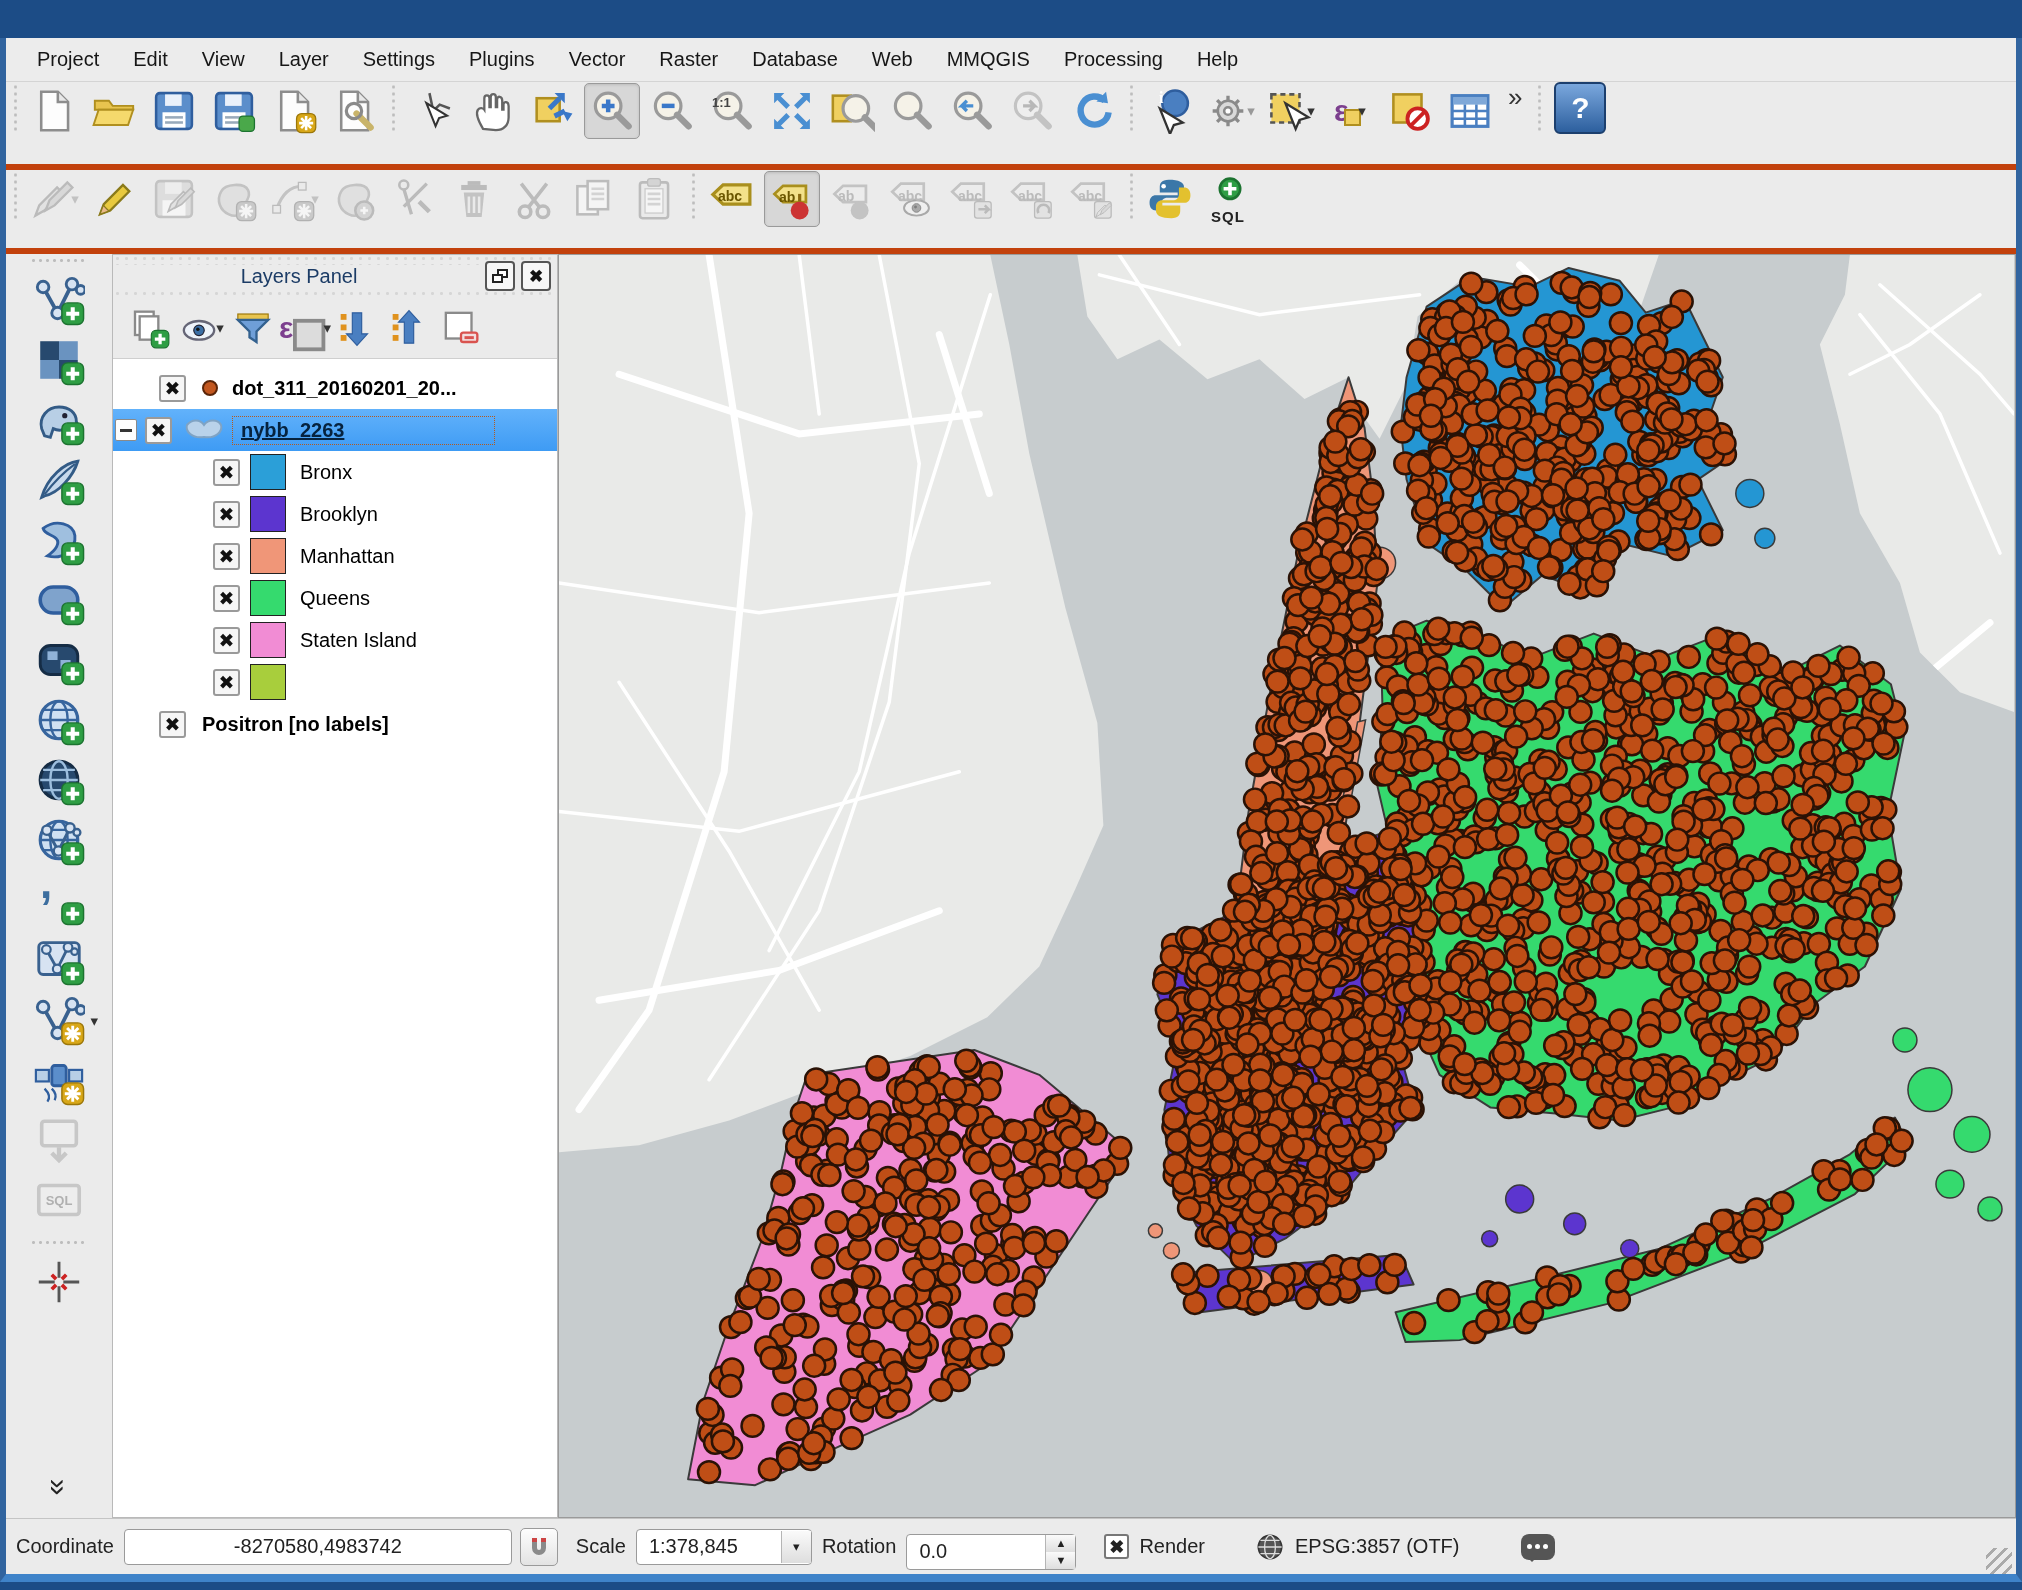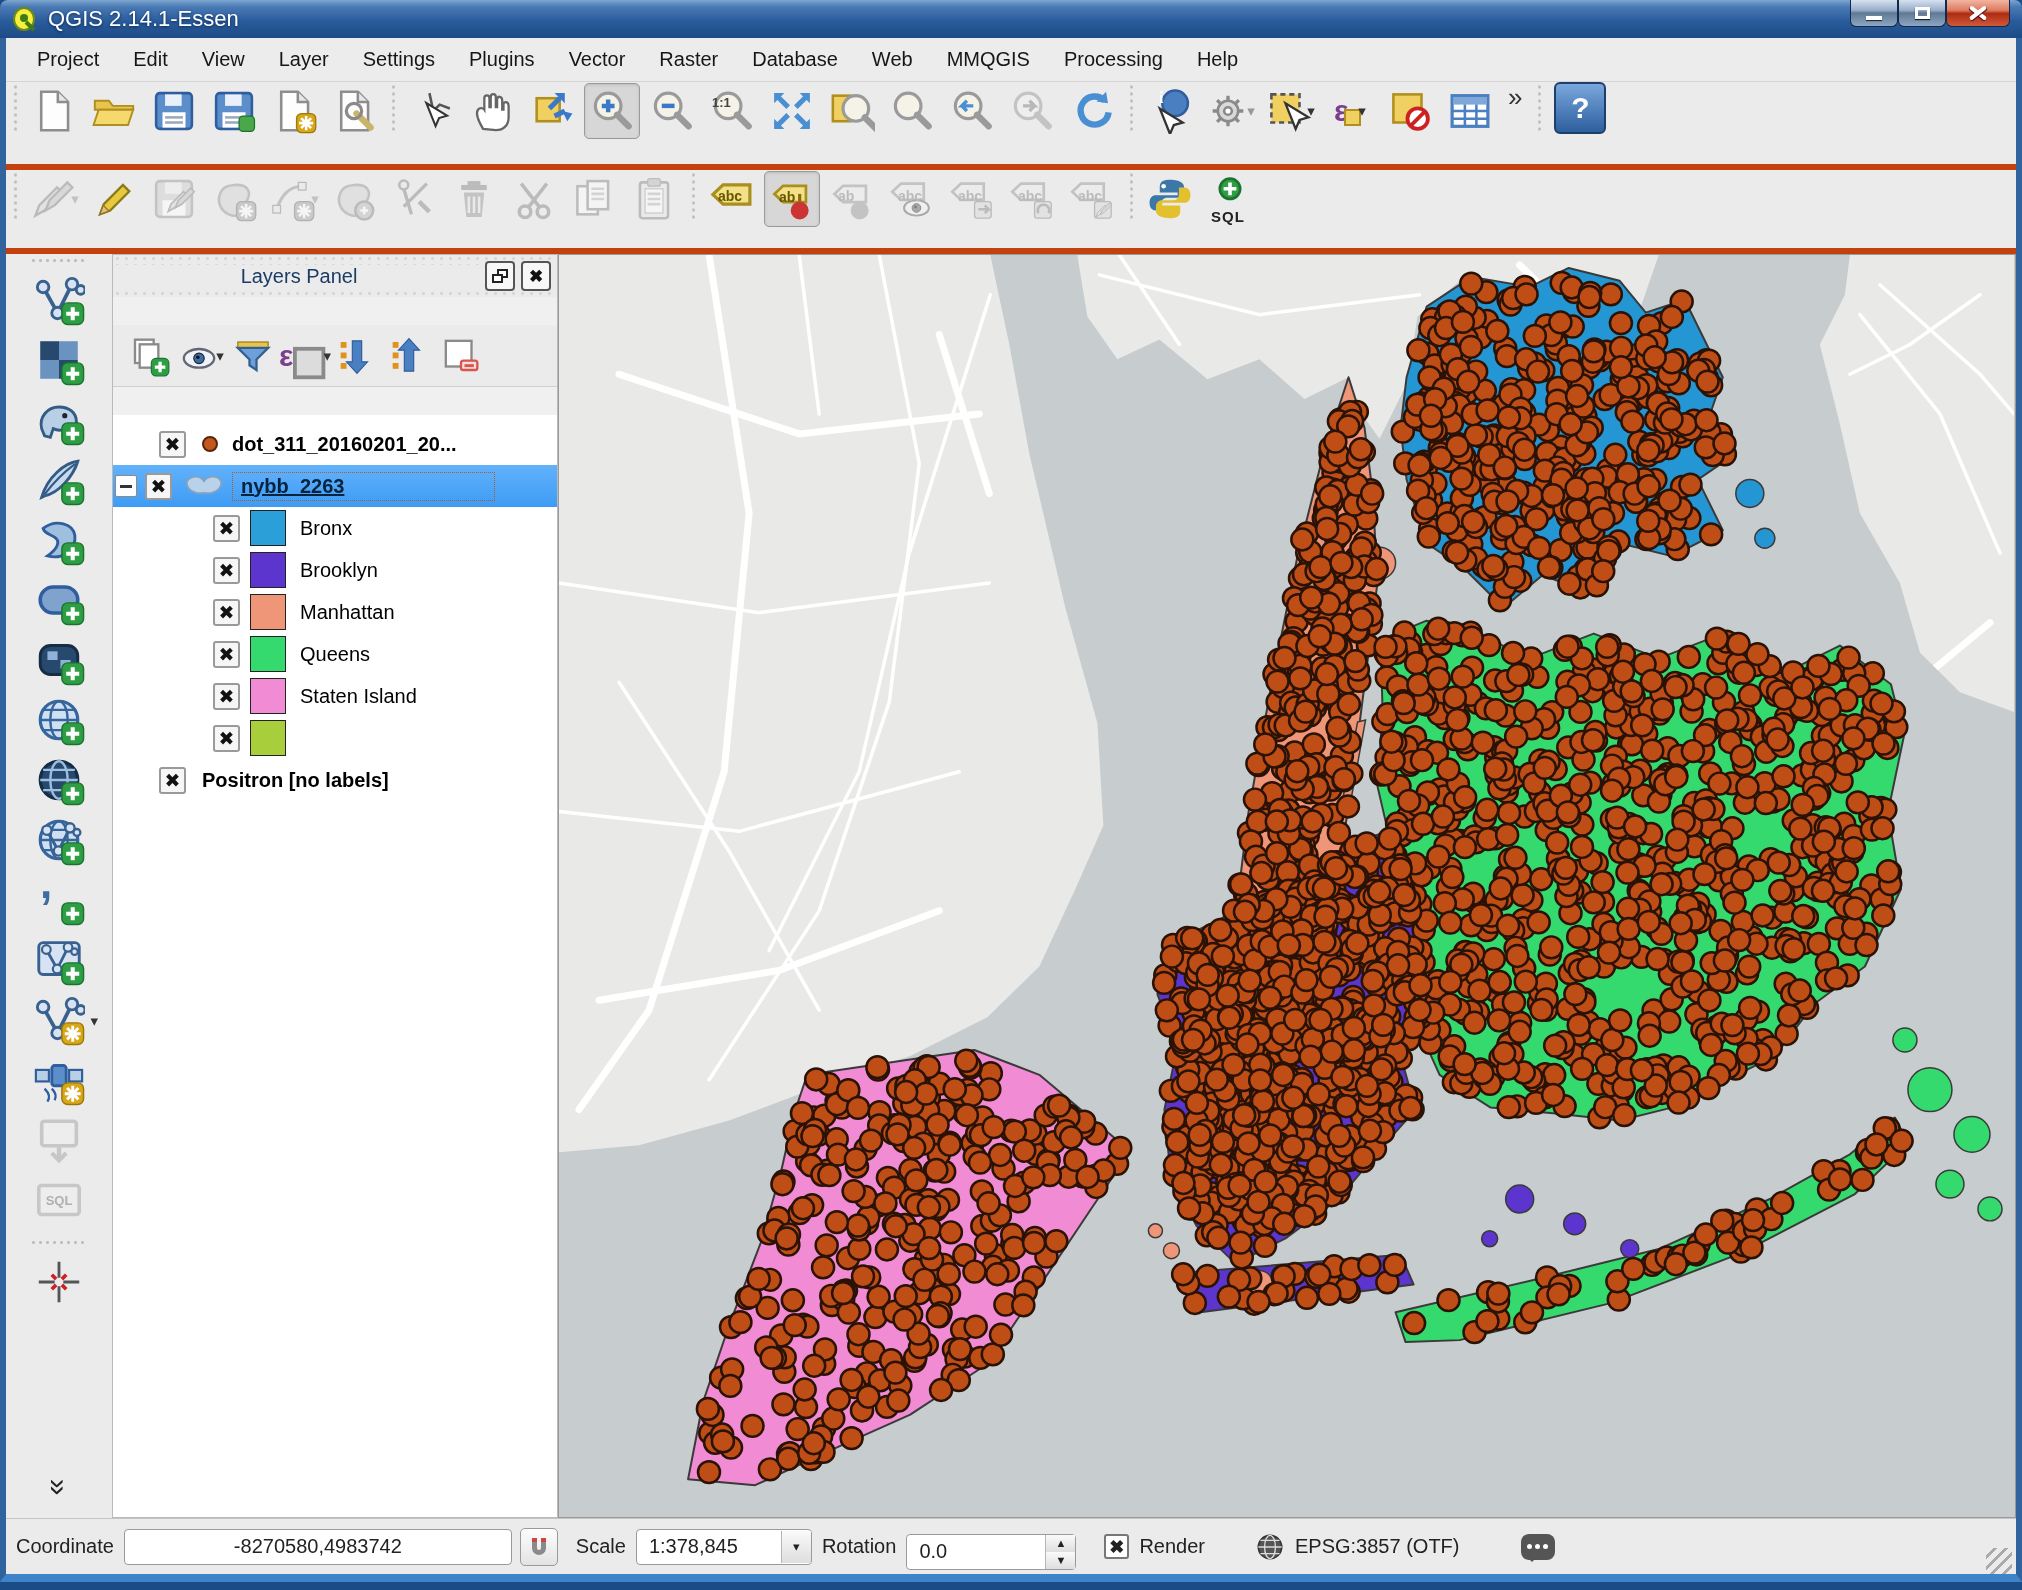--- a/index.html
+++ b/index.html
@@ -71,21 +71,21 @@
     background-image:radial-gradient(#bdbdbd 34%, transparent 36%); background-size:7px 5px; background-repeat:repeat-x; }
   .dk { position:relative; width:62px; height:60px; display:flex; align-items:center; justify-content:center; }
   .dk svg { width:52px; height:52px; }
   .dk .caret { position:absolute; right:-8px; top:22px; }
   .dk.grayed { filter:grayscale(1) opacity(.45); }
   .dktxt { position:absolute; font-weight:bold; color:#3c6e9f; }
   .dock .spacer { flex:1; }
   .chevdown { font-size:30px; color:#222; transform:rotate(90deg); margin-bottom:14px; }
 
   
-  .panel { width:446px; background:#f0f0f0; border:1px solid #b9b9b9; display:flex; flex-direction:column;gap:28px; }
+  .panel { width:446px; background:#f0f0f0; border:1px solid #b9b9b9; display:flex; flex-direction:column; }
   .phead { height:42px; display:flex; align-items:center; background:#ebebeb; position:relative;
     background-image:radial-gradient(#d6d6d6 25%, transparent 27%); background-size:9px 7px; }
   .ptitle { flex:1; text-align:center; font-size:20px; color:#1c3c66; background:#ebebeb; padding:0 8px; }
   .pbtn { width:30px; height:30px; border:2px solid #555; border-radius:4px; background:#f7f7f7;
     display:flex; align-items:center; justify-content:center; margin-right:6px; font-size:17px; font-weight:bold; color:#111; }
   .float-glyph { position:relative; width:16px; height:14px; }
   .float-glyph i { position:absolute; border:2px solid #222; background:#fff; width:11px; height:9px; }
   .float-glyph i:first-child { right:0; top:0; }
   .float-glyph i:last-child { left:0; bottom:0; }
   .ptools { height:62px; display:flex; align-items:center; padding-left:10px; background:#ebebeb;
@@ -316,42 +316,20 @@
       </g>
     <g id="s-arrX">
         <path d="M7 7 L15 15 M29 29 L21 21 M29 7 L21 15 M7 29 l8-8" stroke="#4a8fd2" stroke-width="4"></path>
         <path d="M4 4 h8 l-8 8z M32 4 v8 l-8-8z M4 32 v-8 l8 8z M32 32 h-8 l8-8z" fill="#4a8fd2"></path>
       </g>
   </defs>
 </svg>
 
 <div id="win">
 
-  <div class="titlebar">
-    <svg class="qlogo" width="26" height="26" viewBox="0 0 26 26">
-      <ellipse cx="12" cy="13" rx="10" ry="11" fill="#f7ef3e" stroke="#6a8a12" stroke-width="2"></ellipse>
-      <path d="M14 16 l8 8" stroke="#3f7d14" stroke-width="4"></path>
-      <circle cx="12" cy="12" r="4" fill="#3f7d14"></circle>
-    </svg>
-    <span class="title">QGIS 2.14.1-Essen</span>
-    <div class="winbtns">
-      <div class="wbtn">
-          <div class="g-min"></div>
-        </div>
-      <div class="wbtn">
-          <div class="g-max"></div>
-        </div>
-      <div class="wbtn close">
-          <div class="g-close">
-            <i></i>
-            <i></i>
-          </div>
-        </div>
-    </div>
-  </div>
 
   <div class="frame">
 
     <div class="menubar">
       <span class="menu-item">Project</span>
       <span class="menu-item">Edit</span>
       <span class="menu-item">View</span>
       <span class="menu-item">Layer</span>
       <span class="menu-item">Settings</span>
       <span class="menu-item">Plugins</span>

